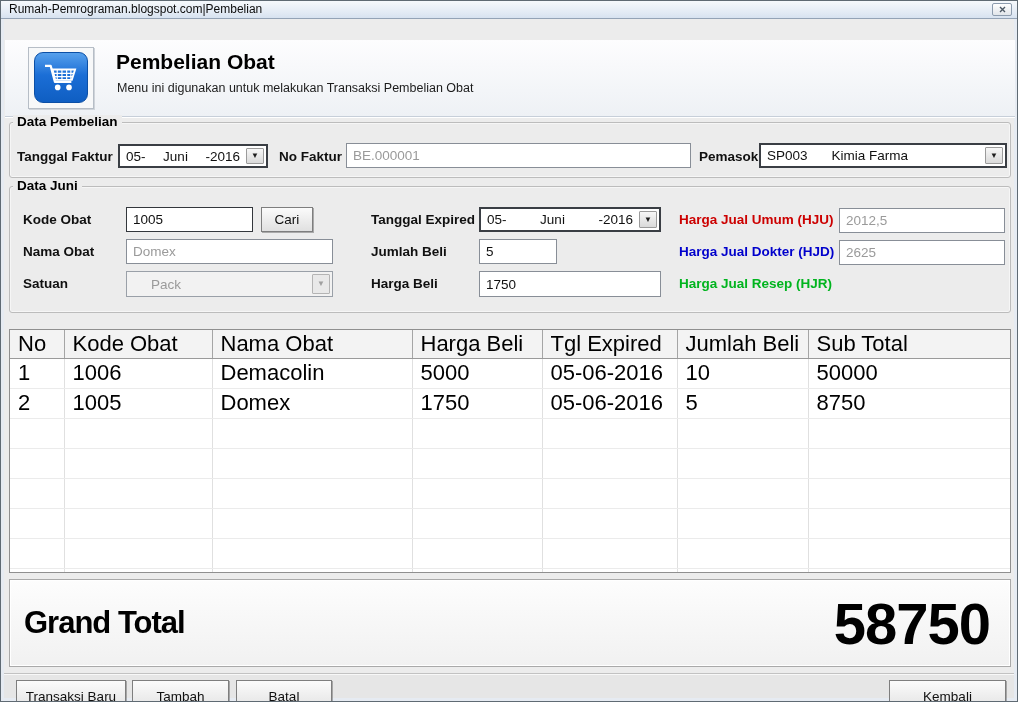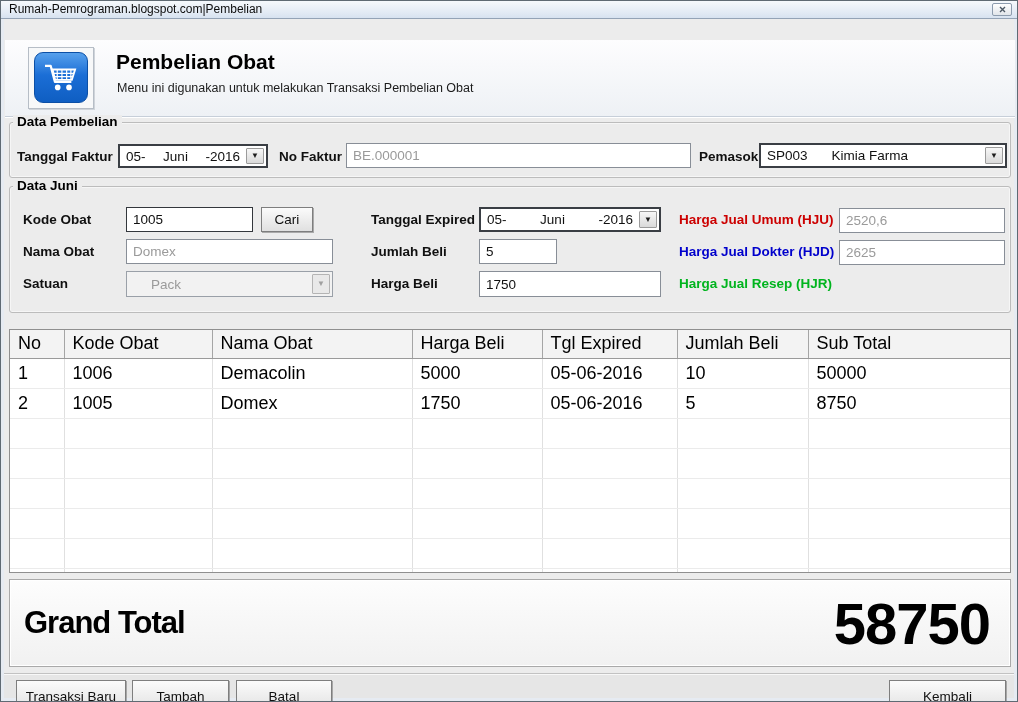--- a/index.html
+++ b/index.html
@@ -71,21 +71,21 @@
 
   
   .btn { background:linear-gradient(180deg,#fbfbfb 0%,#ececec 55%,#e0e0e0 100%);
          border:1px solid #7e7e7e; box-shadow:1px 1px 0 rgba(0,0,0,0.28);
          font-size:13.5px; color:#101010; display:flex; align-items:center; justify-content:center;
          font-family:"Liberation Sans", sans-serif; position:absolute; cursor:default; }
 
   
   .grid-wrap { position:absolute; left:8px; top:310px; width:1002px; height:244px;
                background:#fff; border:1px solid #8f8f8f; overflow:hidden; }
-  table.grid { width:100%; border-collapse:collapse; table-layout:fixed; font-size:18px; }
+  table.grid { width:100%; border-collapse:collapse; table-layout:fixed; font-size:22px; }
   table.grid th { height:28px; background:#f3f3f3; border-right:1px solid #a5a5a5;
                   border-bottom:1px solid #9a9a9a; font-weight:normal; text-align:left;
                   padding-left:8px; color:#000; }
   table.grid th:last-child { border-right:none; }
   table.grid td { height:30px; border-right:1px solid #e0e0e0; border-bottom:1px solid #ebebeb;
                   padding-left:8px; color:#000; overflow:hidden; white-space:nowrap; }
   table.grid td:last-child { border-right:none; }
   table.grid th:nth-child(1), table.grid td:nth-child(1) { width:54px; }
   table.grid th:nth-child(2), table.grid td:nth-child(2) { width:148px; }
   table.grid th:nth-child(3), table.grid td:nth-child(3) { width:200px; }
@@ -212,21 +212,21 @@
       <span>5</span>
     </div>
 
     <span class="flabel" style="left:370px; top:257px;">Harga Beli</span>
     <div class="tbox black" style="left:478px; top:252px; width:182px; height:26px;">
       <span>1750</span>
     </div>
 
     <span class="flabel" style="left: 678px; top: 193px; color: rgb(204, 0, 0);">Harga Jual Umum (HJU)</span>
     <div class="tbox gray" style="left:838px; top:189px; width:166px; height:25px;">
-      <span>2520,6</span>
+      <span>2012,5</span>
     </div>
 
     <span class="flabel" style="left: 678px; top: 225px; color: rgb(0, 0, 204);">Harga Jual Dokter (HJD)</span>
     <div class="tbox gray" style="left:838px; top:221px; width:166px; height:25px;">
       <span>2625</span>
     </div>
 
     <span class="flabel" style="left: 678px; top: 257px; color: rgb(0, 180, 30);">Harga Jual Resep (HJR)</span>
 
     <div class="grid-wrap">

